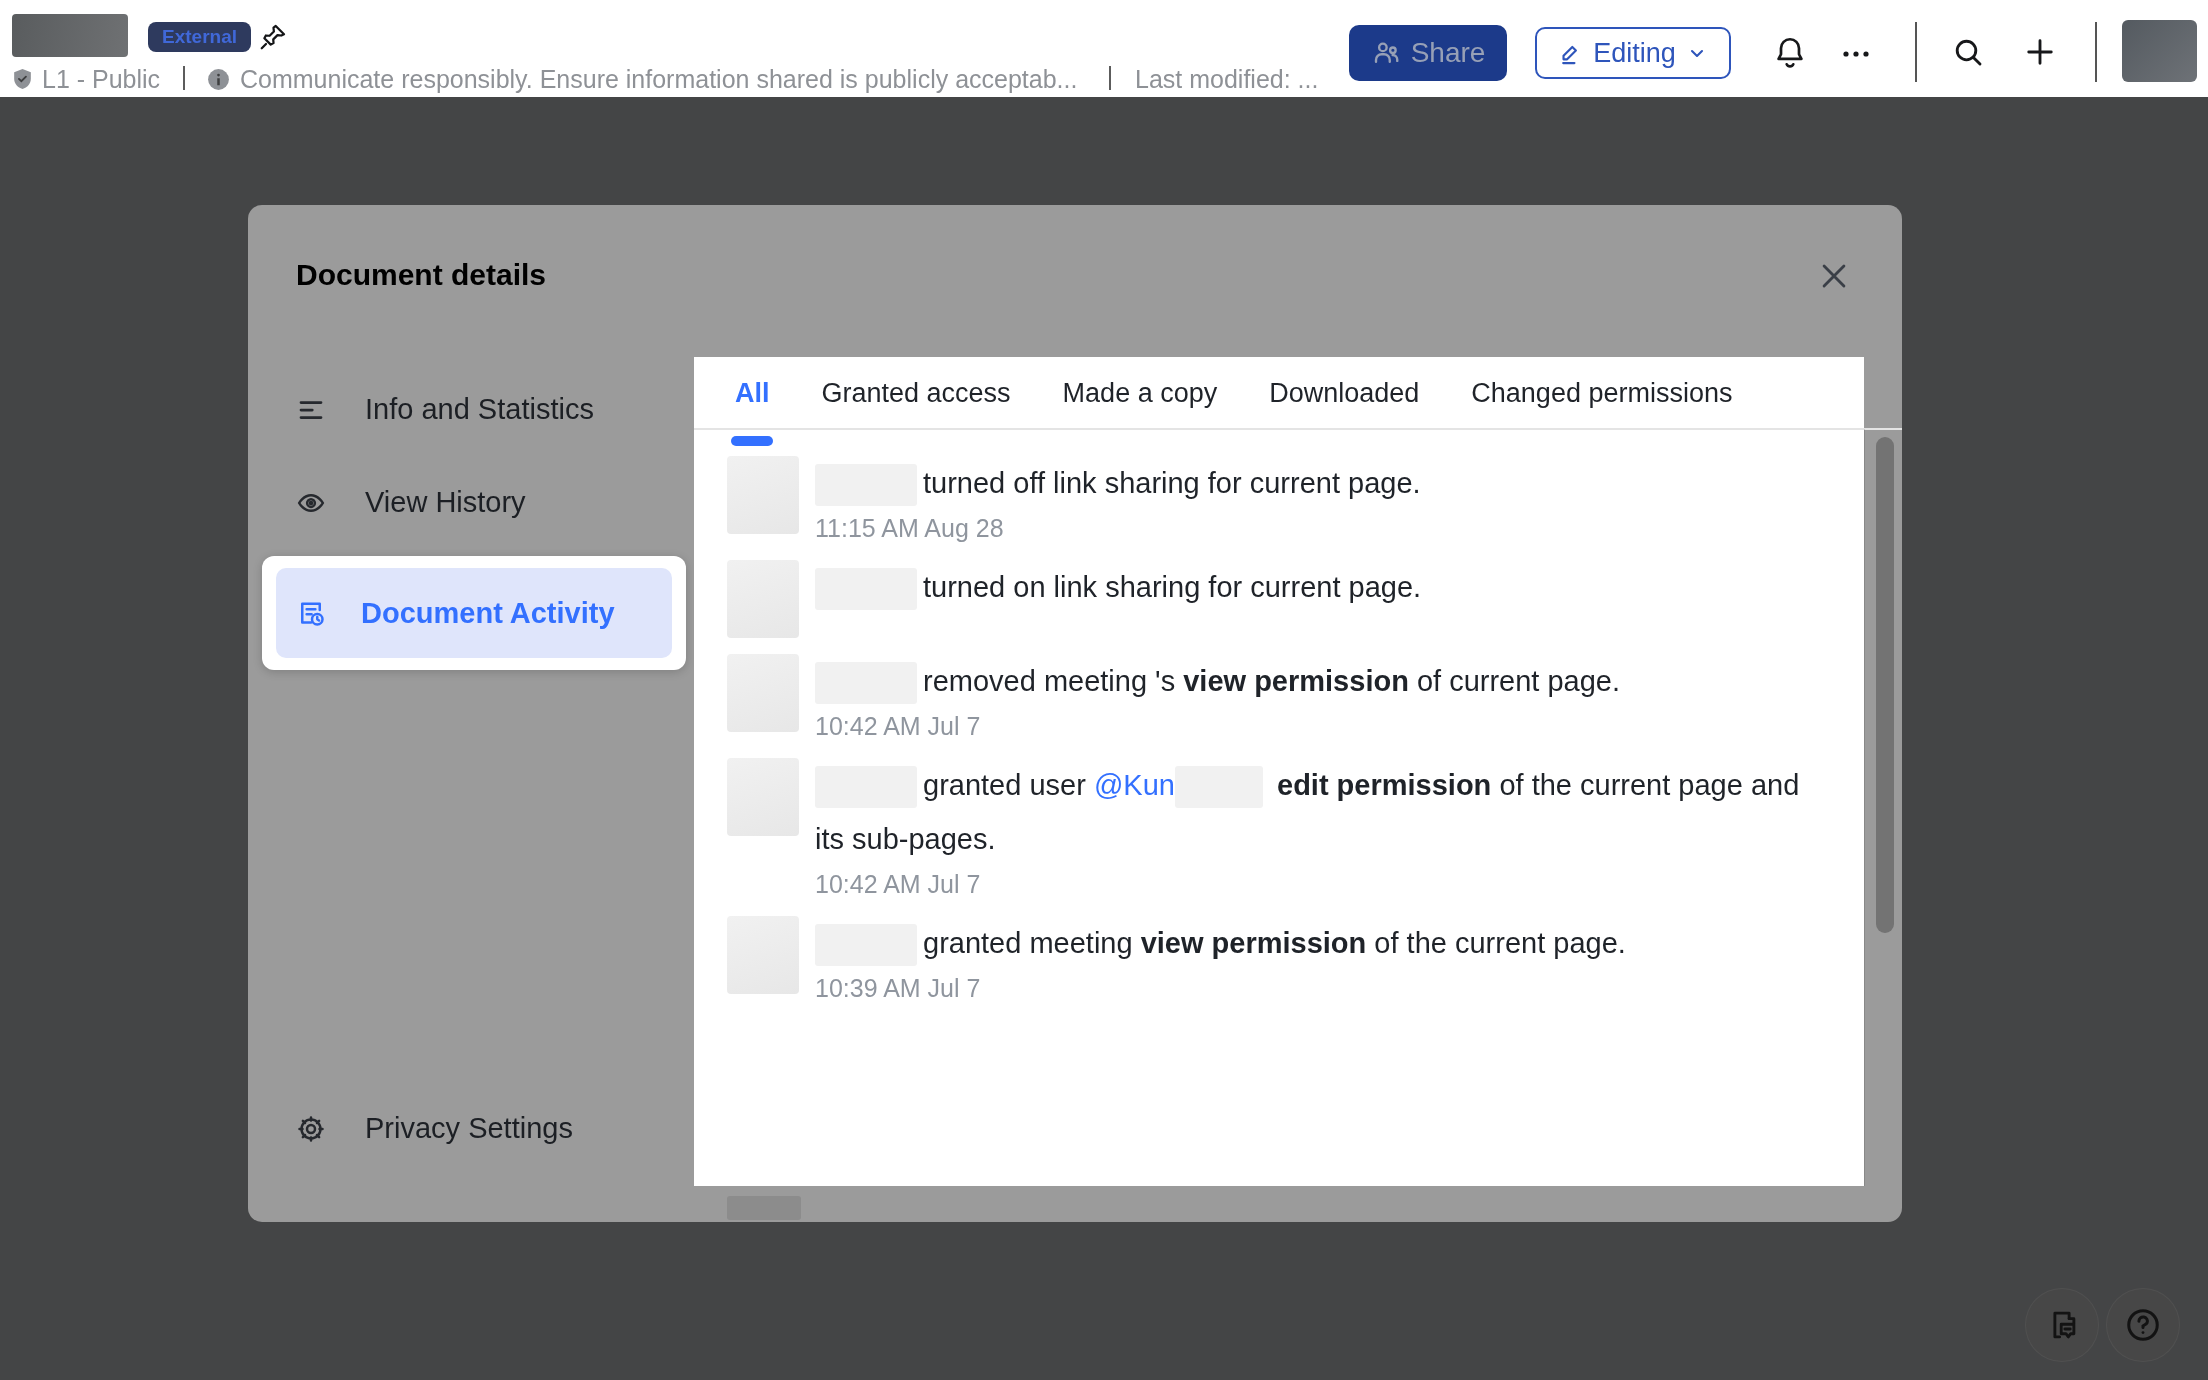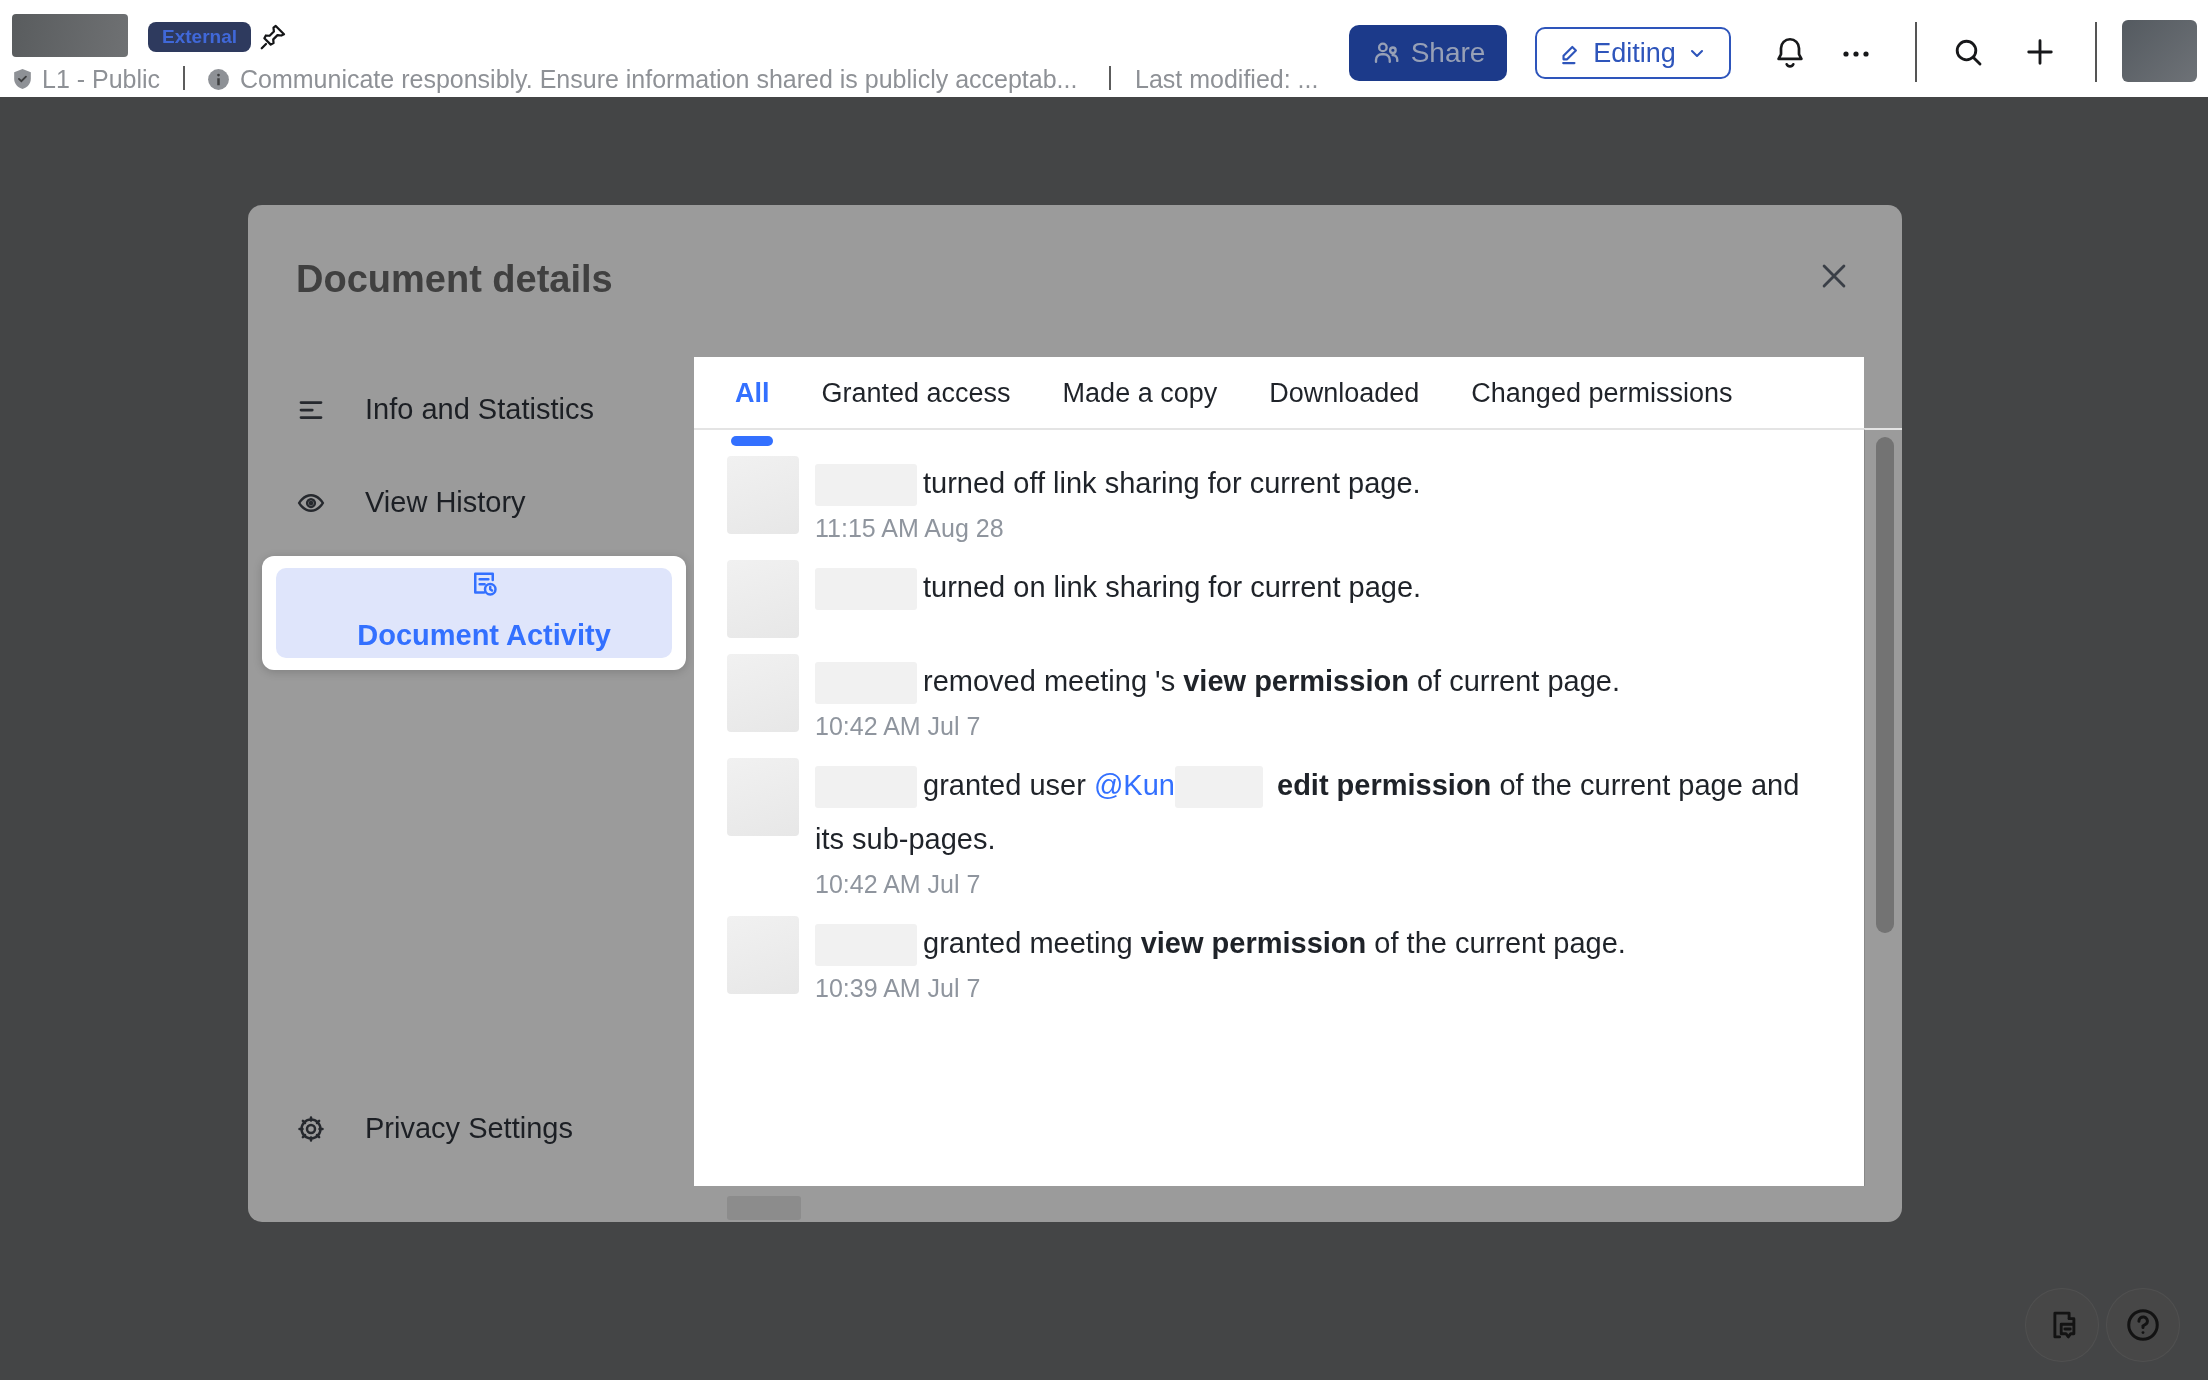--- a/index.html
+++ b/index.html
@@ -34,36 +34,36 @@
   .more-ic{left:1838px;top:36px;}
   .vdiv3{left:1915px;top:22px;width:2px;height:60px;background:#555;}
   .search-ic{left:1950px;top:34px;}
   .plus-ic{left:2022px;top:34px;}
   .vdiv4{left:2095px;top:22px;width:2px;height:60px;background:#555;}
   .user-avatar-blob{left:2122px;top:20px;width:75px;height:62px;border-radius:6px;
     background:linear-gradient(135deg,#545a60,#6e7277);}
 
   
   .modal{left:248px;top:205px;width:1654px;height:1017px;border-radius:14px;background:#9b9b9b;}
-  .modal-title{left:296px;top:258px;font-size:38px;font-weight:600;color:#404040;}
+  .modal-title{left:296px;top:258px;font-size:30px;font-weight:600;color:#000000;}
   .close-x{left:1814px;top:256px;width:40px;height:40px;color:#3a3f47;
     display:flex;align-items:center;justify-content:center;}
 
   
   .side-item{display:flex;align-items:center;gap:39px;color:#1c1f24;
     font-size:29px;font-weight:500;}
   .side-ic{width:30px;height:30px;color:#26292e;flex:0 0 auto;display:flex;}
   .si-1{left:296px;top:393px;}
   .si-2{left:296px;top:486px;}
   .si-4{left:296px;top:1112px;}
   .active-ring{left:262px;top:556px;width:424px;height:114px;background:#ffffff;border-radius:12px;
     box-shadow:0 2px 10px rgba(0,0,0,.18);}
   .active-box{left:276px;top:568px;width:396px;height:90px;background:#dfe5fb;border-radius:10px;
-    display:flex;align-items:center;gap:21px;padding-left:20px;box-sizing:border-box;
-    color:var(--accent,#3370ff);font-size:29px;font-weight:600;flex-direction:column;}
+    display:flex;align-items:center;gap:35px;padding-left:20px;box-sizing:border-box;
+    color:var(--accent,#3370ff);font-size:29px;font-weight:600;}
   .active-box .side-ic{color:var(--accent,#3370ff);}
 
   
   .panel{left:694px;top:357px;width:1170px;height:829px;background:#ffffff;overflow:hidden;}
   .tabs{left:694px;top:357px;width:1170px;height:72px;display:flex;align-items:center;
     gap:52px;padding-left:41px;box-sizing:border-box;font-size:27px;color:#1f2329;}
   .tab{position:relative;cursor:pointer;}
   .tab.active{color:var(--accent,#3370ff);font-weight:600;}
   .tab-pill{position:absolute;left:50%;transform:translateX(-50%);top:58px;width:42px;height:10px;
     border-radius:5px;background:var(--accent,#3370ff);}

